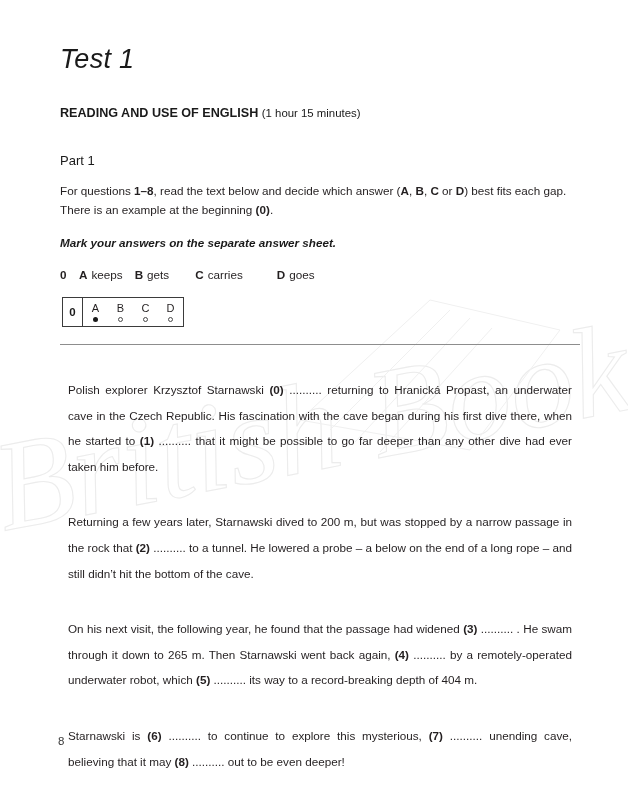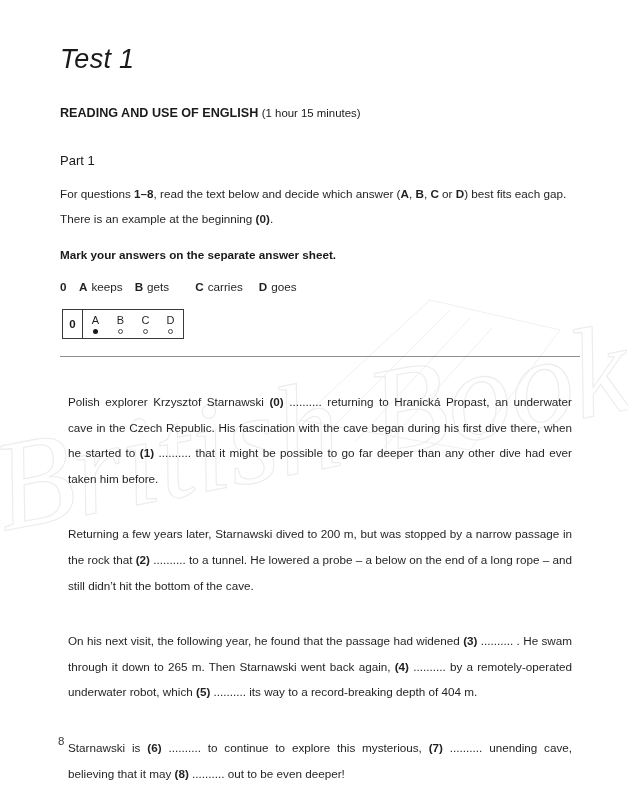--- a/index.html
+++ b/index.html
@@ -64,31 +64,32 @@
     padding-top: 33px;
     font-size: 13px;
     font-weight: normal;
     color: #1a1a1a;
   }
   
   .instructions {
     margin: 0;
     padding-top: 13px;
     font-size: 11.7px;
-    line-height: 25px;
+    line-height: 19px;
     color: #231f20;
     max-width: 518px;
   }
   .instructions b { font-weight: bold; }
   .mark-note {
     margin: 0;
     padding-top: 17px;
     font-size: 11.7px;
     font-weight: bold;
     color: #1a1a1a;
+    font-style: italic;
   }
   .example-label {
     margin: 0;
     padding-top: 18px;
     font-size: 11.7px;
     font-weight: bold;
     color: #1a1a1a;
   }
   
   .options-row {
@@ -105,21 +106,21 @@
   .opt {
     display: inline-block;
   }
   .opt .ltr {
     font-weight: bold;
     padding-right: 4px;
   }
   .opt-a { margin-left: 3px; }
   .opt-b { margin-left: 12px; }
   .opt-c { margin-left: 26px; }
-  .opt-d { margin-left: 16px; }
+  .opt-d { margin-left: 34px; }
   
   .answer-box {
     margin-top: 16px;
     margin-left: 2px;
     display: inline-flex;
     border: 1.4px solid #3b3b3b;
     height: 30px;
     box-sizing: border-box;
   }
   .answer-box .num-cell {

